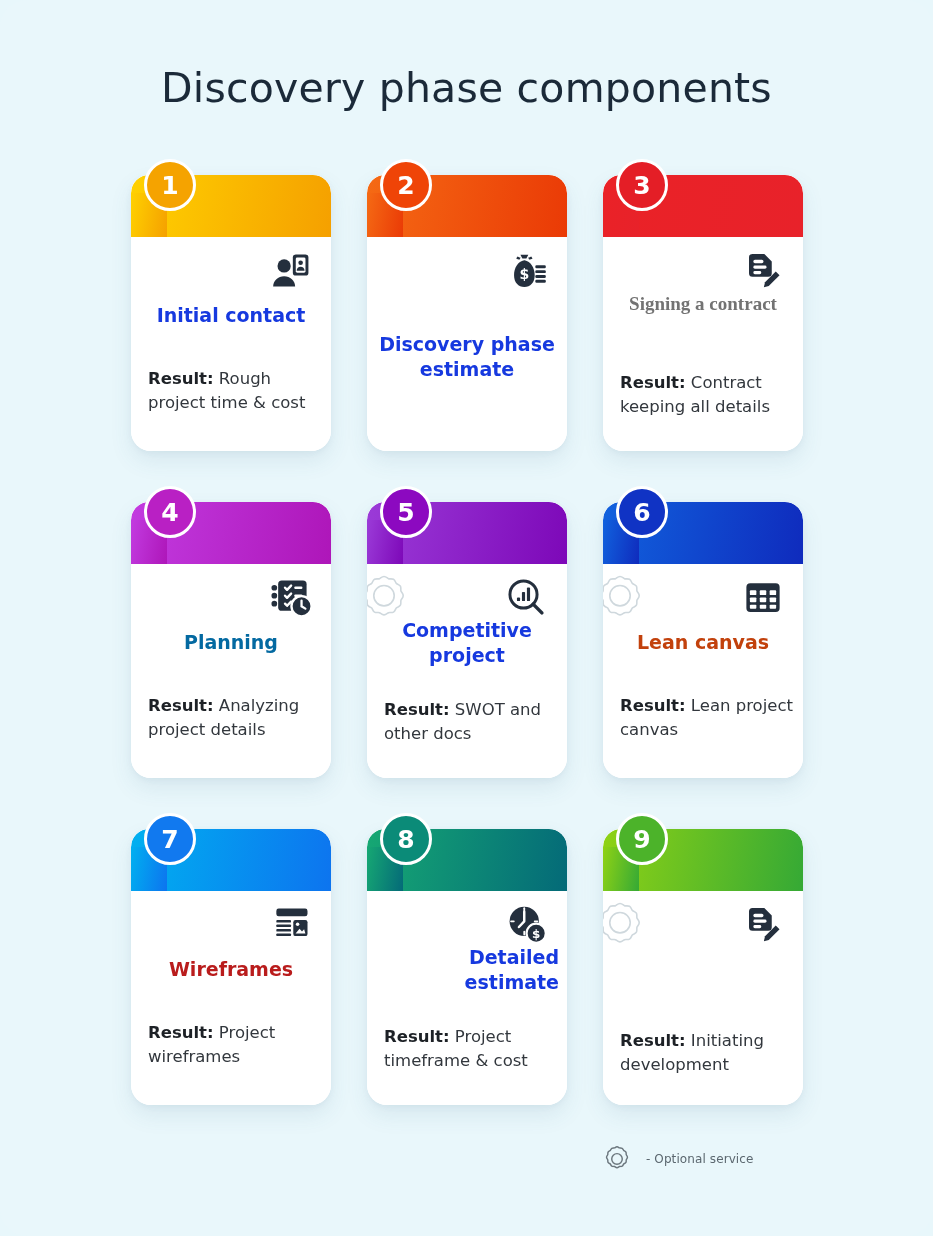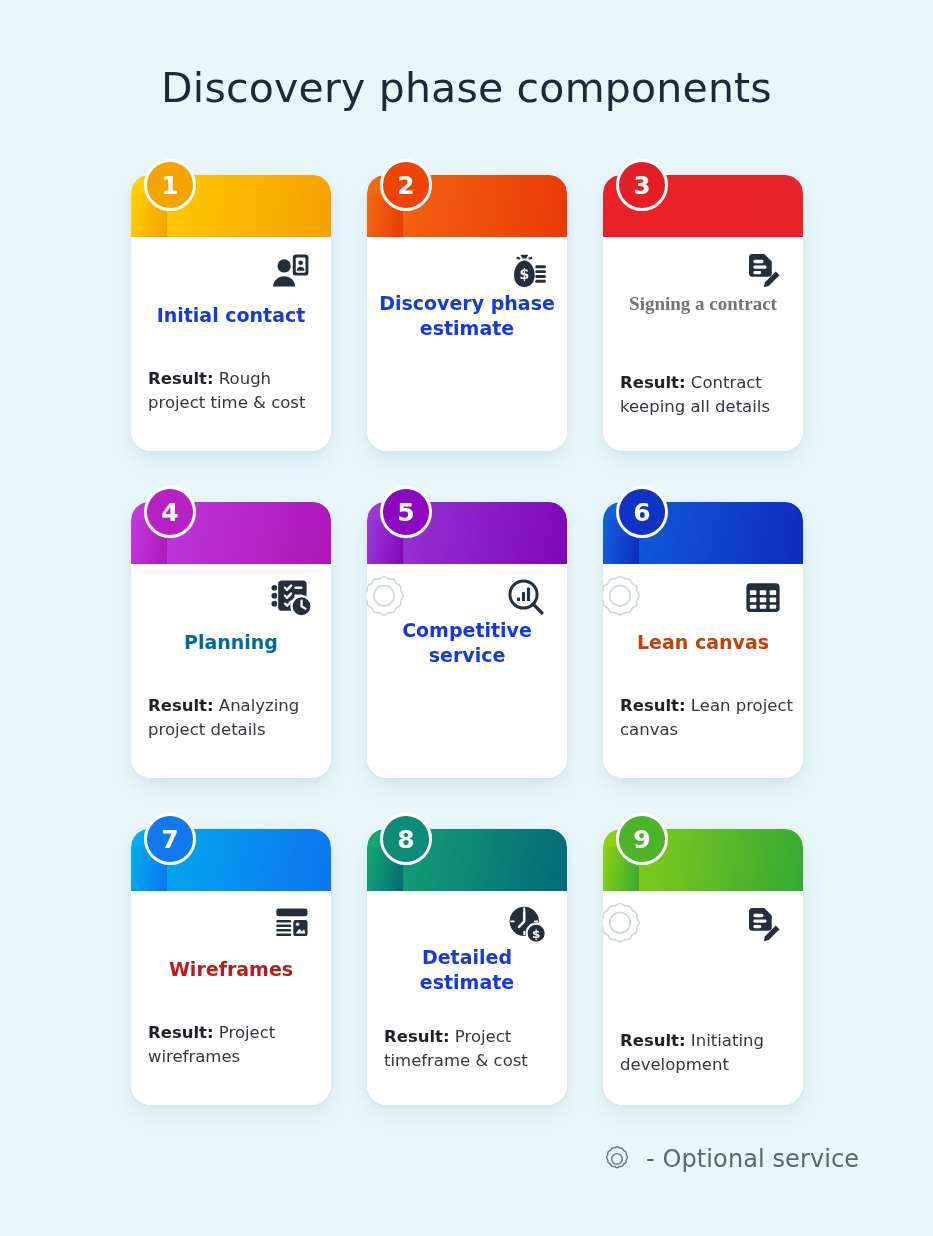--- a/index.html
+++ b/index.html
@@ -173,21 +173,21 @@
     gap: 10px;
   }
   .legend-icon {
     width: 38px;
     height: 38px;
     display: flex;
     align-items: center;
     justify-content: center;
   }
   .legend-text {
-    font-size: 24px;
+    font-size: 12px;
     color: #5b676f;
     font-family: "DejaVu Sans", sans-serif;
     letter-spacing: 0.1px;
   }
 </style>
 </head>
 <body>
 
 <div id="page" style="background: rgb(233, 247, 251); border-radius: 27px;">
 
@@ -221,21 +221,21 @@
         <path d="M13.2 7.3c1.7 1 3.4 1.4 3.4 1.4l-.9 2.1s-2.6.2-4-1.1c.4-.9.9-1.8 1.5-2.4z" fill="#242f3d"></path>
         <path d="M28.8 7.3c-1.7 1-3.4 1.4-3.4 1.4l.9 2.1s2.6.2 4-1.1c-.4-.9-.9-1.8-1.5-2.4z" fill="#242f3d"></path>
         <path d="M21 11.6h.2c7.2 1.2 11.6 8.7 11.6 17.2 0 8.3-5 13.4-11.8 13.4S9.2 37.1 9.2 28.8c0-8.5 4.4-16 11.6-17.2z" fill="#242f3d"></path>
         <text x="21" y="33" font-family="DejaVu Sans, sans-serif" font-size="16" font-weight="700" fill="#fff" text-anchor="middle">$</text>
         <rect x="33.5" y="17.5" width="12" height="3.4" rx="1.4" fill="#242f3d"></rect>
         <rect x="33.5" y="23" width="12" height="3.4" rx="1.4" fill="#242f3d"></rect>
         <rect x="33.5" y="28.5" width="12" height="3.4" rx="1.4" fill="#242f3d"></rect>
         <rect x="33.5" y="34" width="12" height="3.4" rx="1.4" fill="#242f3d"></rect>
       </svg>
           </div>
-          <div class="card-title" style="color: rgb(22, 57, 223);">Discovery phase estimate</div>
+          <div class="card-title" style="color: rgb(22, 57, 223); margin-top: 41px;">Discovery phase estimate</div>
         </div>
         <div class="badge" style="background: rgb(239, 68, 7);">2</div>
       </div>
       <div class="card t2">
         <div class="card-inner">
           <div class="card-header" style="background: linear-gradient(100deg, rgb(234, 34, 39) 0%, rgb(232, 34, 42) 100%);"></div>
           <div class="card-icon">
             <svg viewBox="0 0 48 48" width="42" height="42">
         <path d="M8 8.5a4 4 0 0 1 4-4h13.5L34 13v13.5a4 4 0 0 1-4 4H12a4 4 0 0 1-4-4z" fill="#242f3d"></path>
         <rect x="13" y="11" width="11.5" height="4" rx="1.8" fill="#fff"></rect>
@@ -281,21 +281,22 @@
   </svg></div>
           <div class="card-icon">
             <svg viewBox="0 0 48 48" width="42" height="42">
         <circle cx="20" cy="20" r="15.5" fill="none" stroke="#242f3d" stroke-width="3.4"></circle>
         <rect x="12.5" y="23.5" width="3.6" height="4" rx="1" fill="#242f3d"></rect>
         <rect x="18.2" y="17" width="3.6" height="10.5" rx="1" fill="#242f3d"></rect>
         <rect x="23.9" y="12" width="3.6" height="15.5" rx="1" fill="#242f3d"></rect>
         <path d="M31 31l10 10" stroke="#242f3d" stroke-width="4" stroke-linecap="round"></path>
       </svg>
           </div>
-          <div class="card-title" style="color: rgb(22, 57, 223);">Competitive service</div>
+          <div class="card-title" style="color: rgb(22, 57, 223);">Competitive project</div>
+          <div class="card-result"><b>Result:</b><span> SWOT and other docs</span></div>
         </div>
         <div class="badge" style="background: rgb(140, 9, 192);">5</div>
       </div>
       <div class="card t1">
         <div class="card-inner">
           <div class="card-header" style="background: linear-gradient(100deg, rgb(17, 98, 222) 0%, rgb(15, 43, 189) 100%);"></div>
           <div class="gear-marker"><svg viewBox="0 0 62 62" width="62" height="62">
     <path d="M31 8.5c2 0 3.4 1.7 4.5 2.2 1.1.5 3.3-.3 5 .6 1.7.9 2 3.3 2.8 4.1.8.8 3.2 1.1 4.1 2.8.9 1.7.1 3.9.6 5 .5 1.1 2.2 2.5 2.2 4.5 0 2-1.7 3.4-2.2 4.5-.5 1.1.3 3.3-.6 5-.9 1.7-3.3 2-4.1 2.8-.8.8-1.1 3.2-2.8 4.1-1.7.9-3.9.1-5 .6-1.1.5-2.5 2.2-4.5 2.2-2 0-3.4-1.7-4.5-2.2-1.1-.5-3.3.3-5-.6-1.7-.9-2-3.3-2.8-4.1-.8-.8-3.2-1.1-4.1-2.8-.9-1.7-.1-3.9-.6-5-.5-1.1-2.2-2.5-2.2-4.5 0-2 1.7-3.4 2.2-4.5.5-1.1-.3-3.3.6-5 .9-1.7 3.3-2 4.1-2.8.8-.8 1.1-3.2 2.8-4.1 1.7-.9 3.9-.1 5-.6 1.1-.5 2.5-2.2 4.5-2.2z" fill="none" stroke="#cfd8dd" stroke-width="1.6"></path>
     <circle cx="31" cy="27.7" r="10.2" fill="none" stroke="#cfd8dd" stroke-width="1.6"></circle>
   </svg></div>
@@ -348,21 +349,21 @@
           <path d="M21 5.6v3"></path>
                 <path d="M21 31.4v3"></path>
           <path d="M6.6 20h3"></path>
                 <path d="M32.4 20h3"></path>
         </g>
         <path d="M21 9.5V20l-5.8 6.2" stroke="#fff" stroke-width="2.7" fill="none" stroke-linecap="round" stroke-linejoin="round"></path>
         <circle cx="34" cy="33" r="10.5" fill="#242f3d" stroke="#fff" stroke-width="2.4"></circle>
         <text x="34" y="38" font-family="DejaVu Sans, sans-serif" font-size="13" font-weight="700" fill="#fff" text-anchor="middle">$</text>
       </svg>
           </div>
-          <div class="card-title" style="color: rgb(22, 57, 223);">Detailed estimate</div>
+          <div class="card-title" style="color: rgb(22, 57, 223); text-align: right;">Detailed estimate</div>
           <div class="card-result"><b>Result:</b><span> Project timeframe &amp; cost</span></div>
         </div>
         <div class="badge" style="background: rgb(11, 139, 120);">8</div>
       </div>
       <div class="card t3">
         <div class="card-inner">
           <div class="card-header" style="background: linear-gradient(100deg, rgb(143, 210, 21) 0%, rgb(53, 169, 53) 100%);"></div>
           <div class="gear-marker"><svg viewBox="0 0 62 62" width="62" height="62">
     <path d="M31 8.5c2 0 3.4 1.7 4.5 2.2 1.1.5 3.3-.3 5 .6 1.7.9 2 3.3 2.8 4.1.8.8 3.2 1.1 4.1 2.8.9 1.7.1 3.9.6 5 .5 1.1 2.2 2.5 2.2 4.5 0 2-1.7 3.4-2.2 4.5-.5 1.1.3 3.3-.6 5-.9 1.7-3.3 2-4.1 2.8-.8.8-1.1 3.2-2.8 4.1-1.7.9-3.9.1-5 .6-1.1.5-2.5 2.2-4.5 2.2-2 0-3.4-1.7-4.5-2.2-1.1-.5-3.3.3-5-.6-1.7-.9-2-3.3-2.8-4.1-.8-.8-3.2-1.1-4.1-2.8-.9-1.7-.1-3.9-.6-5-.5-1.1-2.2-2.5-2.2-4.5 0-2 1.7-3.4 2.2-4.5.5-1.1-.3-3.3.6-5 .9-1.7 3.3-2 4.1-2.8.8-.8 1.1-3.2 2.8-4.1 1.7-.9 3.9-.1 5-.6 1.1-.5 2.5-2.2 4.5-2.2z" fill="none" stroke="#cfd8dd" stroke-width="1.6"></path>
     <circle cx="31" cy="27.7" r="10.2" fill="none" stroke="#cfd8dd" stroke-width="1.6"></circle>

